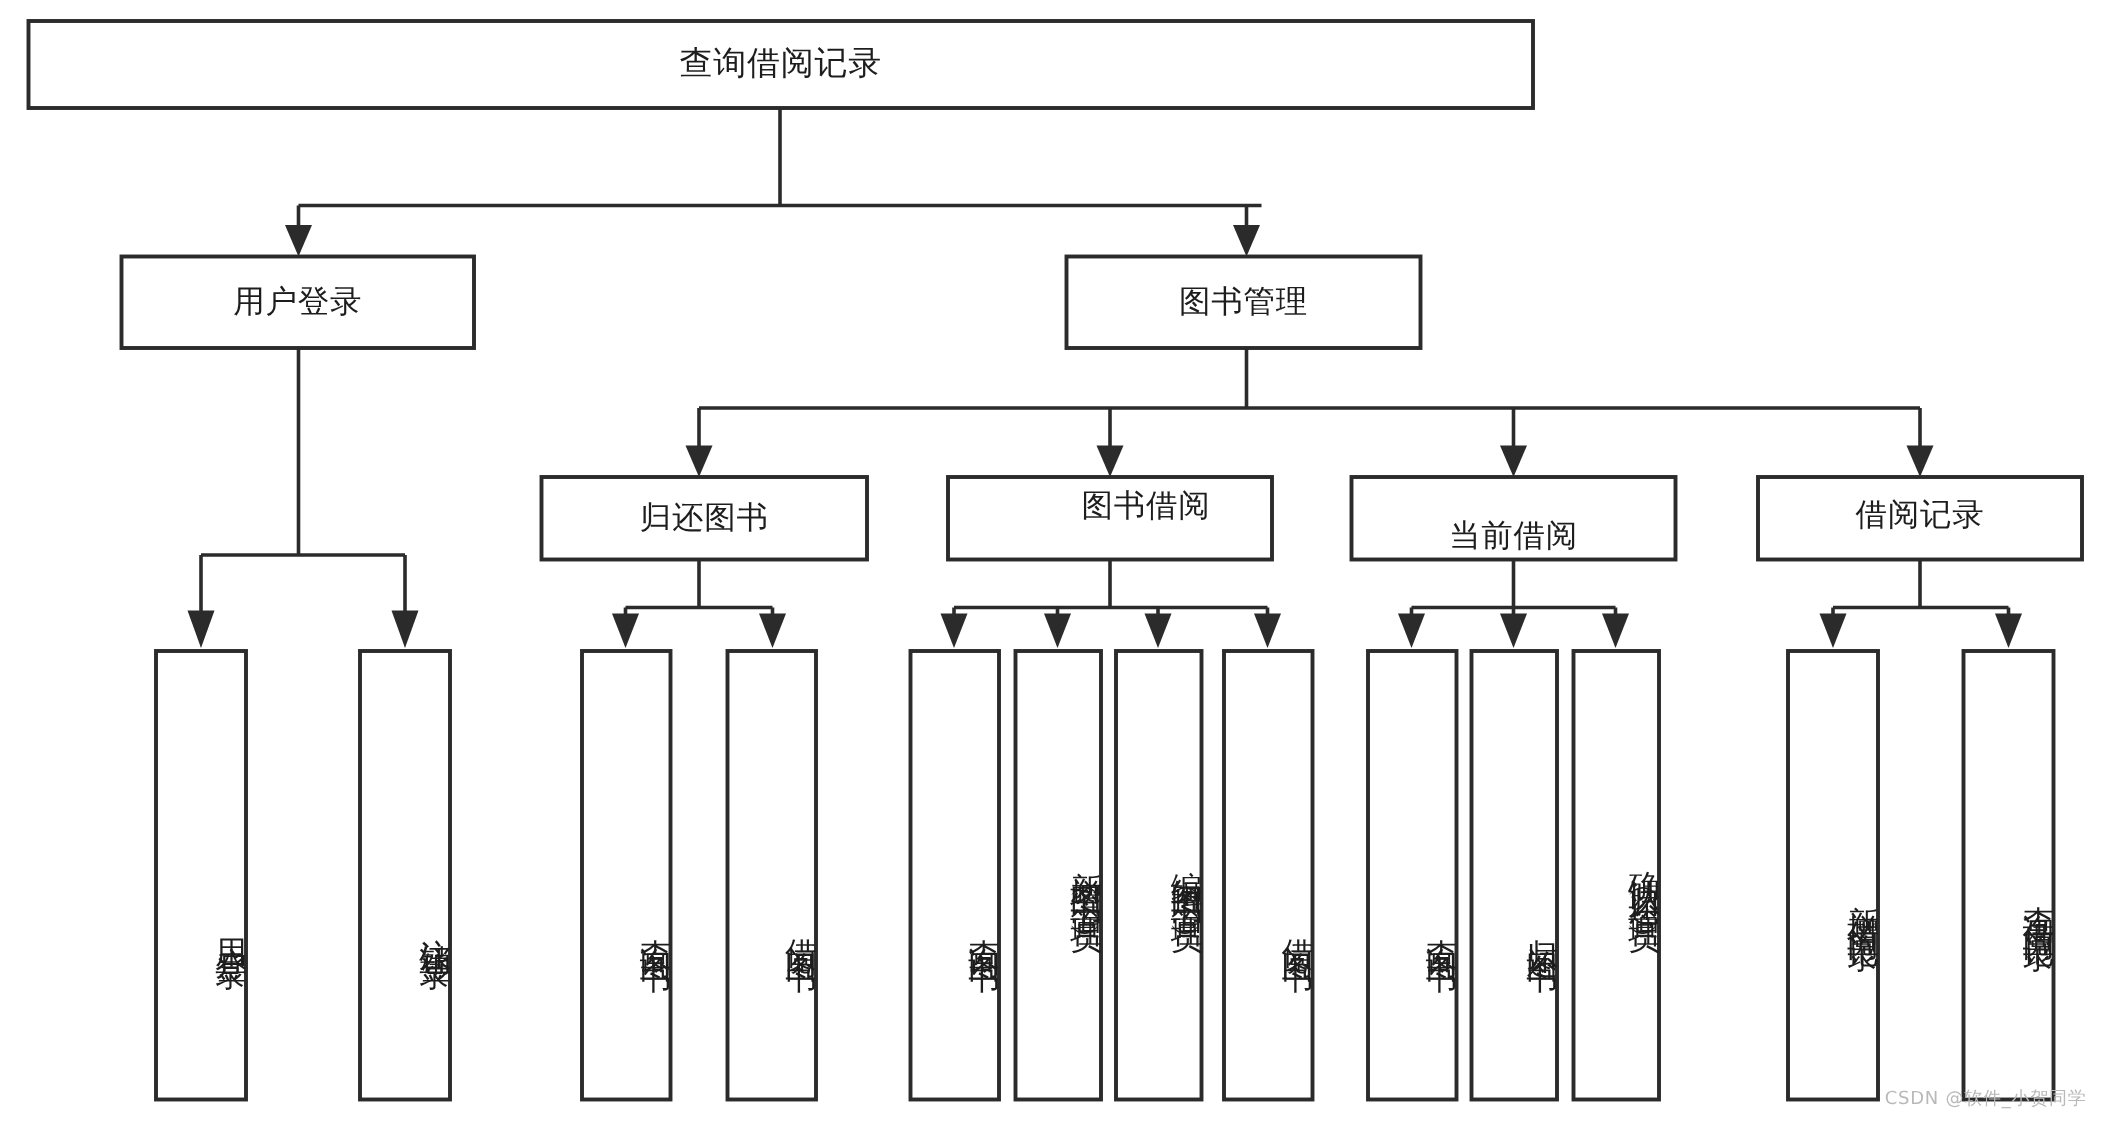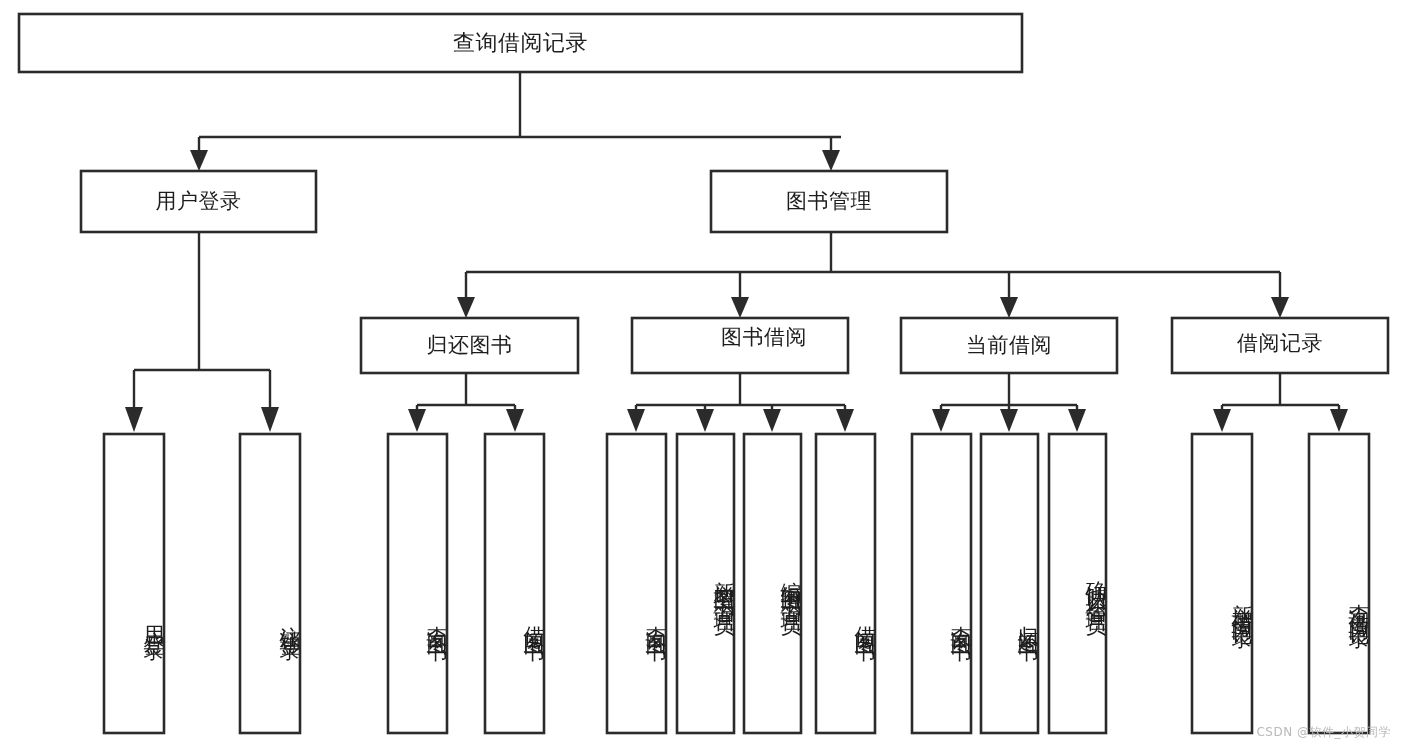--- a/index.html
+++ b/index.html
@@ -189,21 +189,21 @@
     <rect class="node-box" x="1309" y="434" width="60" height="299"></rect>
   </svg>
 
   <div class="node-label-h root-label" style="left:19px; top:14px; width:1003px; height:58px;">查询借阅记录</div>
 
   <div class="node-label-h" style="left:81px; top:171px; width:235px; height:61px;">用户登录</div>
   <div class="node-label-h" style="left:711px; top:171px; width:236px; height:61px;">图书管理</div>
 
   <div class="node-label-h" style="left:361px; top:318px; width:217px; height:55px;">归还图书</div>
   <div class="node-label-h" style="left:656px; top:318px; width:216px; height:39px;">图书借阅</div>
-  <div class="node-label-h" style="left:901px; top:318px; width:216px; height:55px;">当前借阅</div>
+  <div class="node-label-h" style="left:901px; top:330px; width:216px; height:55px;">当前借阅</div>
   <div class="node-label-h" style="left:1172px; top:318px; width:216px; height:52px;">借阅记录</div>
 
   <div class="node-label-v" style="left:104px; top:504px; width:60px; height:229px;">用户登录</div>
   <div class="node-label-v" style="left:240px; top:504px; width:60px; height:229px;">注销登录</div>
 
   <div class="node-label-v" style="left:388px; top:504px; width:59px; height:229px;">查询图书</div>
   <div class="node-label-v" style="left:485px; top:504px; width:59px; height:229px;">借阅图书</div>
 
   <div class="node-label-v" style="left:607px; top:504px; width:59px; height:229px;">查询图书</div>
   <div class="node-label-v" style="left:677px; top:440px; width:57px; height:293px;">新增图书（管理员）</div>

